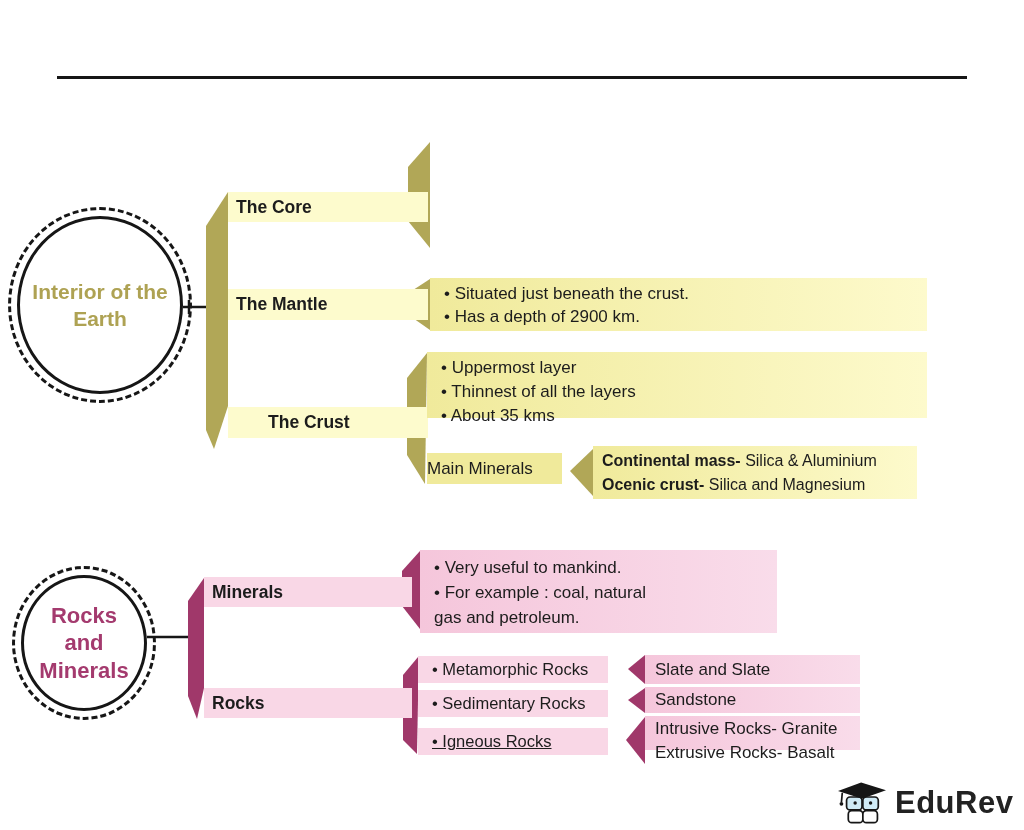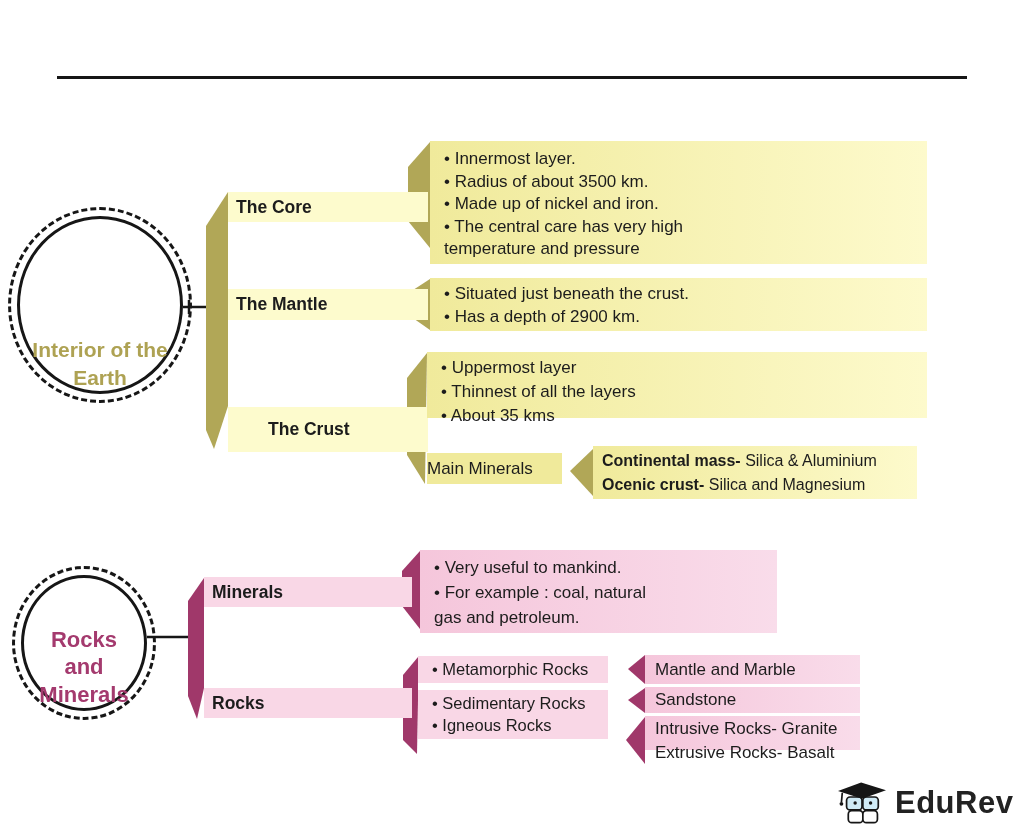--- a/index.html
+++ b/index.html
@@ -16,60 +16,60 @@
   .rule{position:absolute;left:57px;top:76px;width:910px;height:3px;background:#161616;}
 
   .shapes{position:absolute;left:0;top:0;z-index:1;}
   .olive{fill:var(--olive,#b1a757);}
   .magenta{fill:var(--magenta,#a0386a);}
   .conn{stroke:#161616;stroke-width:2.5;}
 
   
   .circle{position:absolute;border:3px dashed #161616;border-radius:50%;z-index:2;}
   .circle-inner{position:absolute;inset:6px;border:3px solid #161616;border-radius:50%;
-    display:flex;align-items:flex-end;justify-content:center;text-align:center;}
+    display:flex;align-items:center;justify-content:center;text-align:center;}
   .circle-top{left:8px;top:207px;width:178px;height:190px;}
   .circle-bottom{left:12px;top:566px;width:138px;height:148px;}
   .circle-text{white-space:pre-line;font-weight:700;}
   .circle-text.top{font-size:21px;line-height:1.3;color:var(--olive-text,#aea253);}
   .circle-text.bottom{font-size:22px;line-height:1.25;color:var(--magenta-text,#a43a6e);}
 
   
   .strip{position:absolute;z-index:2;display:flex;align-items:center;
     font-weight:700;font-size:17.5px;padding-left:8px;box-sizing:border-box;}
   .strip-y{background:var(--yellow-strip,#fdfbcd);}
   .strip-p{background:var(--pink-strip,#f9d7e6);}
   .box{position:absolute;z-index:2;box-sizing:border-box;font-size:17px;}
   .box-y{background:linear-gradient(90deg,var(--yellow-box,#f0ea9b),var(--yellow-box-light,#fdfacc));}
   .box-p{background:linear-gradient(90deg,var(--pink-box,#f5c6db),var(--pink-box-light,#f9dcea));}
   .bullets{white-space:pre-line;}
 
   .core-strip{left:228px;top:192px;width:200px;height:30px;}
   .mantle-strip{left:228px;top:289px;width:200px;height:31px;}
-  .crust-strip{left:228px;top:407px;width:200px;height:45px;padding-left:40px;}
+  .crust-strip{left:228px;top:407px;width:200px;height:31px;padding-left:40px;}
 
   .core-box{left:430px;top:141px;width:497px;height:123px;line-height:22.5px;padding:7px 6px 0 14px;}
   .mantle-box{left:430px;top:278px;width:497px;height:53px;line-height:23px;padding:4px 6px 0 14px;}
   .crust-box{left:427px;top:352px;width:500px;height:66px;line-height:24px;padding:4px 6px 0 14px;}
 
   .mm-strip{left:427px;top:453px;width:135px;height:31px;font-weight:400;font-size:17px;
     background:var(--yellow-box,#f1eba0);padding-left:0;}
   .cont-box{left:593px;top:446px;width:324px;height:53px;display:flex;flex-direction:column;
     justify-content:center;padding-left:9px;font-size:16px;line-height:24px;}
   .cont-line .b{font-weight:700;}
 
   .minerals-strip{left:204px;top:577px;width:208px;height:30px;}
   .rocks-strip{left:204px;top:688px;width:208px;height:30px;}
   .minerals-box{left:420px;top:550px;width:357px;height:83px;line-height:25px;padding:5px 6px 0 14px;}
 
   .rowstrip{position:absolute;z-index:2;display:flex;align-items:center;font-size:16.5px;
     padding-left:14px;box-sizing:border-box;background:var(--pink-strip,#f9d7e6);width:190px;height:27px;left:418px;}
   .row1-strip{top:656px;}
   .row2-strip{top:690px;}
-  .row3-strip{top:712px;}
+  .row3-strip{top:728px;text-decoration:underline;}
   .ex-box{left:645px;width:215px;display:flex;align-items:center;padding-left:10px;}
   .ex1-box{top:655px;height:29px;}
   .ex2-box{top:687px;height:26px;}
   .ex3-box{top:716px;height:34px;line-height:24px;padding-top:1px;display:block;padding-left:10px;}
 
   .brand{position:absolute;left:836px;top:779px;z-index:2;display:flex;align-items:center;gap:7px;}
   .brand-text{font-size:31px;font-weight:700;color:#222;letter-spacing:0.5px;}
 </style>
 </head>
 <body>
@@ -100,25 +100,20 @@
     <div class="circle-inner">
       <div class="circle-text top">Interior of the
 Earth</div>
     </div>
   </div>
 
   <div class="strip strip-y core-strip">The Core</div>
   <div class="strip strip-y mantle-strip">The Mantle</div>
   <div class="strip strip-y crust-strip">The Crust</div>
 
-  <div class="box box-y bullets core-box">• Innermost layer.
-• Radius of about 3500 km.
-• Made up of nickel and iron.
-• The central care has very high
-temperature and pressure</div>
   <div class="box box-y bullets mantle-box">• Situated just beneath the crust.
 • Has a depth of 2900 km.</div>
   <div class="box box-y bullets crust-box">• Uppermost layer
 • Thinnest of all the layers
 • About 35 kms</div>
 
   <div class="strip mm-strip">Main Minerals</div>
   <div class="box box-y cont-box">
     <div class="cont-line">
       <span class="b">Continental mass-</span><span> Silica &amp; Aluminium</span>
@@ -140,21 +135,21 @@
   <div class="strip strip-p rocks-strip">Rocks</div>
 
   <div class="box box-p bullets minerals-box">• Very useful to mankind.
 • For example : coal, natural
 gas and petroleum.</div>
 
   <div class="rowstrip row1-strip">• Metamorphic Rocks</div>
   <div class="rowstrip row2-strip">• Sedimentary Rocks</div>
   <div class="rowstrip row3-strip">• Igneous Rocks</div>
 
-  <div class="box box-p ex-box ex1-box">Mantle and Marble</div>
+  <div class="box box-p ex-box ex1-box">Slate and Slate</div>
   <div class="box box-p ex-box ex2-box">Sandstone</div>
   <div class="box box-p ex-box ex3-box bullets">Intrusive Rocks- Granite
 Extrusive Rocks- Basalt</div>
 
   <div class="brand">
     <svg width="52" height="48" viewBox="0 0 60 56">
       <rect x="12" y="21" width="18" height="15" rx="4" fill="#cfeaf5" stroke="#161616" stroke-width="2"></rect>
       <rect x="31" y="21" width="18" height="15" rx="4" fill="#cfeaf5" stroke="#161616" stroke-width="2"></rect>
       <rect x="14" y="37" width="17" height="14" rx="4" fill="#ffffff" stroke="#161616" stroke-width="2"></rect>
       <rect x="31" y="37" width="17" height="14" rx="4" fill="#ffffff" stroke="#161616" stroke-width="2"></rect>

